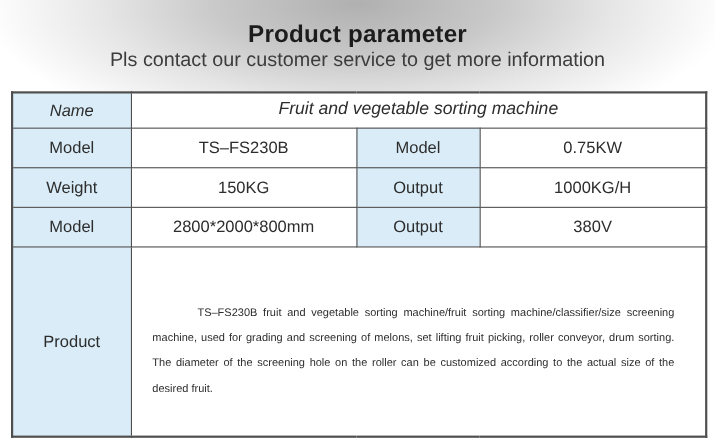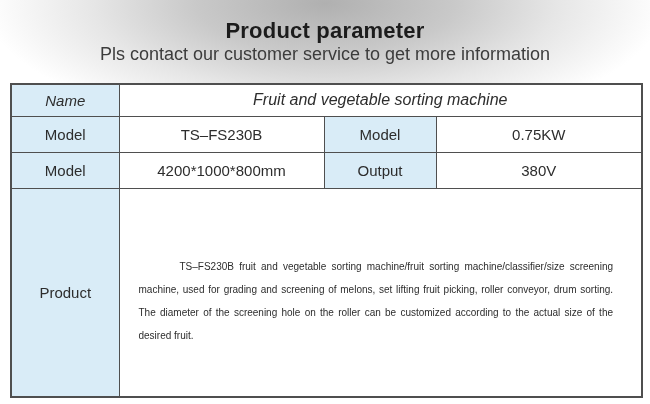--- a/index.html
+++ b/index.html
@@ -109,22 +109,28 @@
         <td class="cell-label">Name</td>
         <td colspan="3" class="name-value">Fruit and vegetable sorting machine</td>
       </tr>
       <tr class="row-standard">
         <td class="cell-label">Model</td>
         <td>TS–FS230B</td>
         <td class="cell-label">Model</td>
         <td>0.75KW</td>
       </tr>
       <tr class="row-standard">
+        <td class="cell-label">Weight</td>
+        <td>150KG</td>
+        <td class="cell-label">Output</td>
+        <td>1000KG/H</td>
+      </tr>
+      <tr class="row-standard">
         <td class="cell-label">Model</td>
-        <td>4200*1000*800mm</td>
+        <td>2800*2000*800mm</td>
         <td class="cell-label">Output</td>
         <td>380V</td>
       </tr>
       <tr>
         <td class="cell-label">Product</td>
         <td colspan="3" class="synopsis-cell">
           <p class="synopsis-text">TS–FS230B fruit and vegetable sorting machine/fruit sorting machine/classifier/size screening machine, used for grading and screening of melons, set lifting fruit picking, roller conveyor, drum sorting. The diameter of the screening hole on the roller can be customized according to the actual size of the desired fruit.</p>
         </td>
       </tr>
     </tbody>

